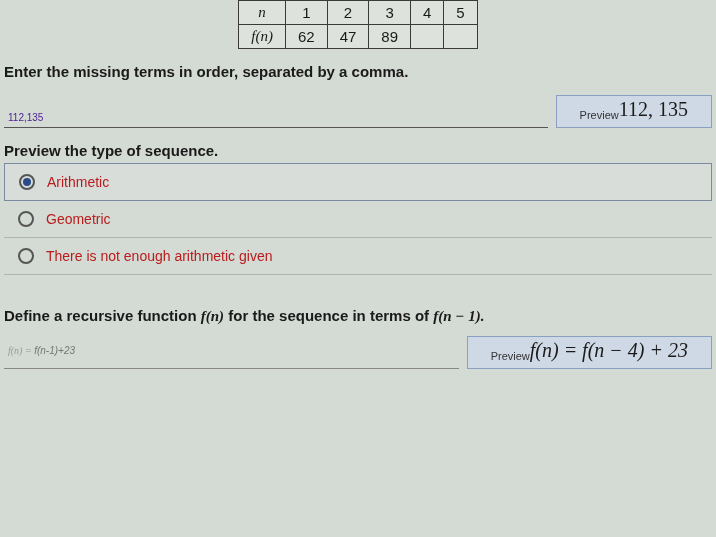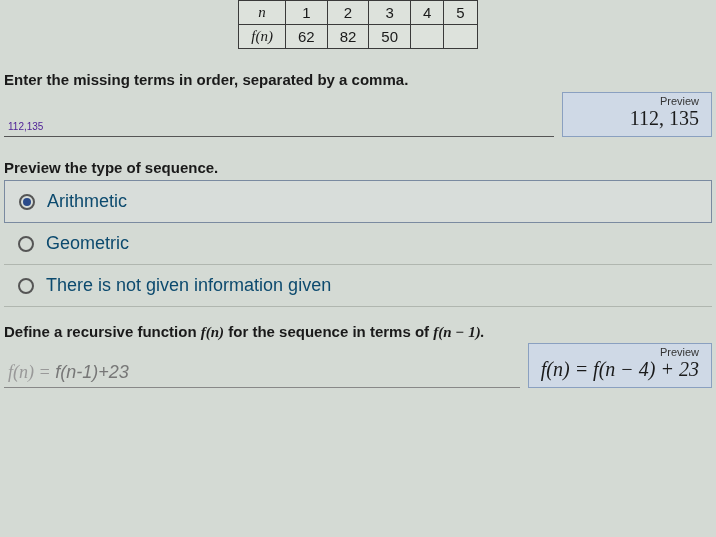--- a/index.html
+++ b/index.html
@@ -1,58 +1,58 @@
 <!DOCTYPE html>
 <html><head>
 <meta charset="utf-8">
 <style>
 *{box-sizing:border-box;margin:0;padding:0}
 body{font-family:Arial,Helvetica,sans-serif;font-size:14px;background:#d4dad4;color:#1a1a1a;width:716px;height:537px;overflow:hidden;position:relative}
 .data-table{margin:0 auto 8px;border-collapse:collapse}
 .data-table td{border:1px solid #3a3a3a;padding:3px 12px;text-align:center;font-size:15px;background:#dde2dc}
 .data-table .hdr{font-style:italic}
-.prompt{font-weight:bold;font-size:15px;margin:22px 0 4px 4px}
+.prompt{font-weight:bold;font-size:15px;margin:14px 0 4px 4px}
 .input-row{display:flex;align-items:flex-end;gap:8px;margin:4px 4px 14px}
 .text-input{flex:1;border:none;border-bottom:1px solid #555;background:transparent;padding:28px 4px 4px;font-size:10px;color:#4c1d95;outline:none}
-.preview-box{border:1px solid #8aa0c0;background:#cfd9e6;padding:2px 12px 6px;min-width:150px;text-align:right;display:flex;flex-direction:column;align-items:flex-end}
+.preview-box{border:1px solid #8aa0c0;background:#cfd9e6;padding:2px 23px 6px;min-width:150px;text-align:right;display:flex;align-items:flex-end}
 .preview-box.small{min-width:180px}
 .preview-label{font-size:11px;color:#333}
 .preview-val{font-size:20px;font-family:'Times New Roman',serif}
 .radio-group{margin:0 4px}
 .radio-row{display:flex;align-items:center;gap:12px;padding:10px 14px;border-bottom:1px solid #b0b6af}
 .radio-row.selected{border:1px solid #7a8aa0;background:#d8ddda}
 .radio-outer{width:16px;height:16px;border:2px solid #555;border-radius:50%;display:flex;align-items:center;justify-content:center;flex-shrink:0}
 .radio-inner{width:8px;height:8px;border-radius:50%;background:#2a4a8a;display:none}
 .radio-row.selected .radio-inner{display:block}
-.radio-label{color:#0c4a6e;font-size:18px}
-.define-row{display:flex;align-items:flex-end;justify-content:center;margin:16px 4px 2px;gap:8px}
+.radio-label{color:#b91c1c;font-size:14px}
+.define-row{display:flex;align-items:flex-end;justify-content:center;margin:32px 4px 2px;gap:8px}
 .define-prompt{font-weight:bold;font-size:15px;flex:1}
 .bottom-row{display:flex;align-items:flex-end;gap:8px;margin:2px 4px}
-.ghost-input{flex:1;border:none;border-bottom:1px solid #888;background:transparent;padding:18px 4px 4px;font-size:18px;color:#777;outline:none;font-style:italic}
+.ghost-input{flex:1;border:none;border-bottom:1px solid #888;background:transparent;padding:18px 4px 12px;font-size:10px;color:#777;outline:none;font-style:italic}
 .ghost-input .fn{font-style:italic;color:#999}
 .math{font-family:'Times New Roman',serif;font-style:italic}
 </style>
 </head>
 <body>
 
 <table class="data-table">
 <tbody>
       <tr>
 <td class="hdr math">n</td>
 <td>1</td>
 <td>2</td>
 <td>3</td>
 <td>4</td>
 <td>5</td>
 </tr>
 <tr>
 <td class="hdr math">f(n)</td>
 <td>62</td>
-<td>82</td>
-<td>50</td>
+<td>47</td>
+<td>89</td>
 <td></td>
 <td></td>
 </tr>
 </tbody>
   </table>
 
 <div class="prompt">Enter the missing terms in order, separated by a comma.</div>
 <div class="input-row">
 <input class="text-input" value="112,135" style="">
 <div class="preview-box">
@@ -68,21 +68,21 @@
         <span class="radio-inner"></span>
       </span>
 <span class="radio-label">Arithmetic</span>
 </div>
 <div class="radio-row">
 <span class="radio-outer"></span>
 <span class="radio-label">Geometric</span>
 </div>
 <div class="radio-row">
 <span class="radio-outer"></span>
-<span class="radio-label">There is not given information given</span>
+<span class="radio-label">There is not enough arithmetic given</span>
 </div>
 </div>
 
 <div class="define-row">
 <div class="define-prompt">
 <span>Define a recursive function </span><span class="math">f(n)</span><span> for the sequence in terms of </span><span class="math">f(n − 1).</span>
 </div>
 </div>
 <div class="bottom-row">
 <div class="ghost-input">

